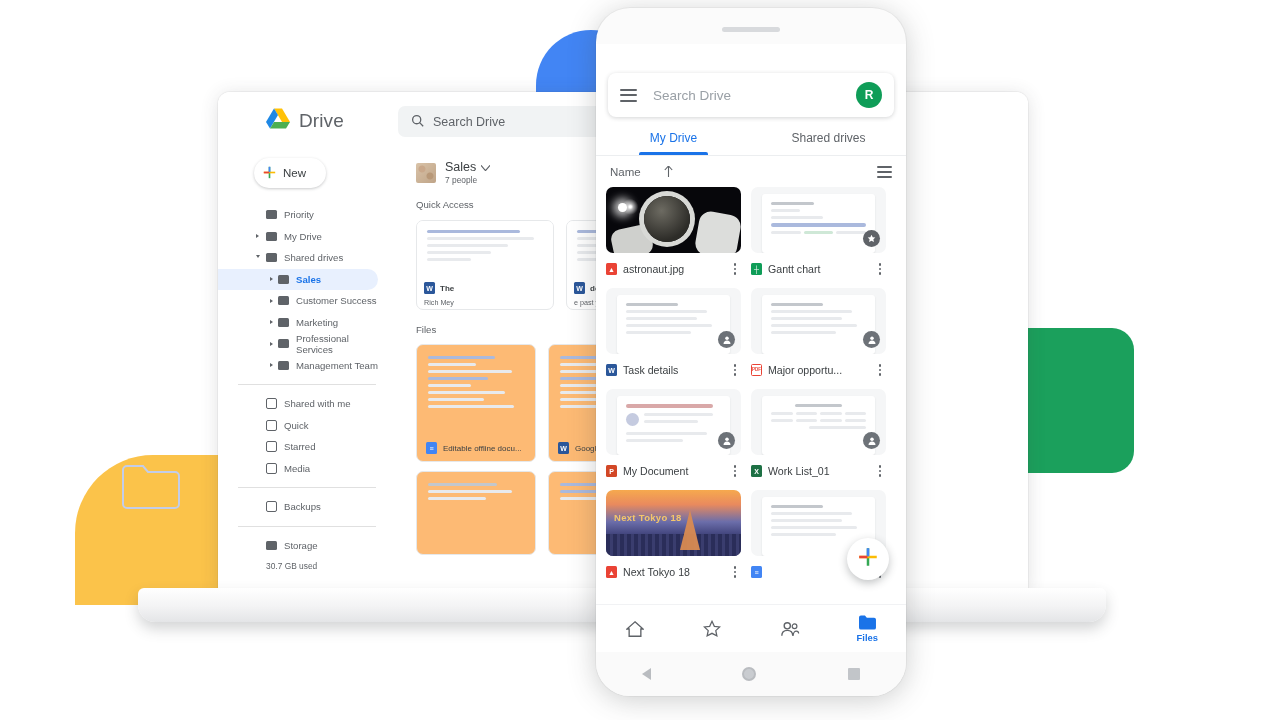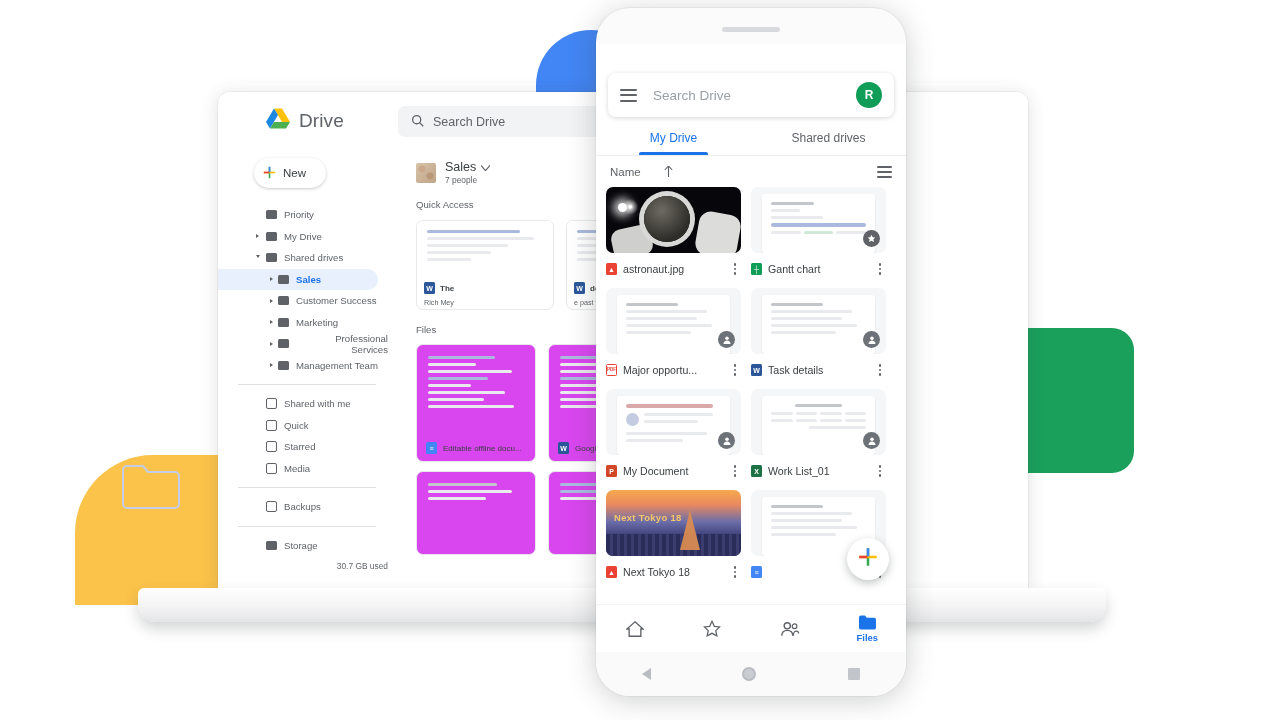--- a/index.html
+++ b/index.html
@@ -49,21 +49,21 @@
 
   
   .d-topbar { position:absolute; left:0; top:0; width:810px; height:56px; background:#fff; }
   .d-logo { position:absolute; left:48px; top:16px; display:flex; align-items:center; gap:9px; }
   .d-logo-title { font-size:19px; color:#5f6368; letter-spacing:.1px; }
   .d-search {
     position:absolute; left:180px; top:14px; width:430px; height:31px;
     background:#f1f3f4; border-radius:7px; display:flex; align-items:center; gap:9px;
     padding:0 13px; color:#5f6368; font-size:12.5px;
   }
-  .d-sidebar { position:absolute; left:0; top:56px; width:170px; height:444px; background:#fff;text-align:right; }
+  .d-sidebar { position:absolute; left:0; top:56px; width:170px; height:444px; background:#fff; }
   .d-new {
     margin:10px 0 0 36px; width:72px; height:30px; border-radius:17px;
     background:#fff; box-shadow:0 1px 3px rgba(60,64,67,.28);
     display:flex; align-items:center; gap:7px; padding-left:9px;
     font-size:11.5px; color:#3c4043;
   }
   .d-nav { margin-top:16px; }
   .d-item {
     height:21.5px; display:flex; align-items:center; gap:7px;
     padding-left:48px; font-size:9.6px; color:#5f6368; position:relative;
@@ -100,21 +100,21 @@
   .d-sect { font-size:9.6px; color:#5f6368; padding:14px 0 0 28px; }
 
   .d-qa-row { display:flex; gap:12px; padding:10px 0 0 28px; }
   .qa-card { width:138px; height:90px; border:1px solid #e6e8ea; border-radius:7px; overflow:hidden; background:#fff; flex:none; }
   .qa-thumb { height:56px; background:#fff; padding:9px 10px 0 10px; }
   .qa-foot { padding:5px 7px; }
   .qa-name { display:flex; align-items:center; gap:5px; font-size:8px; color:#3c4043; font-weight:bold; }
   .qa-meta { font-size:7.2px; color:#5f6368; margin-top:4px; }
 
   .d-file-row { display:flex; gap:12px; padding:9px 0 0 28px; }
-  .f-card { width:120px; height:118px; border:1px solid #e6e8ea; border-radius:7px; background:#d946ef; flex:none; padding:11px 11px 6px 11px; position:relative; }
+  .f-card { width:120px; height:118px; border:1px solid #e6e8ea; border-radius:7px; background:#fdba74; flex:none; padding:11px 11px 6px 11px; position:relative; }
   .f-card-foot { position:absolute; left:0; bottom:7px; width:100%; padding:0 9px; display:flex; align-items:center; gap:6px; font-size:8px; color:#3c4043; }
   .f-card.tall { height:84px; }
 
   .line { height:3px; border-radius:2px; background:#e8eaed; margin-bottom:4px; }
   .line.blue { background:#aab9dd; }
   .line.red { background:#d9a8a8; }
   .line.dark { background:#c3c7cc; }
 
   
   .ic { width:11px;height:12px;border-radius:1.5px;flex:none;display:flex;align-items:center;justify-content:center;
@@ -567,22 +567,22 @@
                 <div class="line" style="width:68%"></div>
               </div>
               <div class="g-badge">
                 <svg width="10" height="10" viewBox="0 0 20 20">
                   <circle cx="10" cy="6.5" r="3.5" fill="#fff"></circle>
                   <path d="M3 18 C3 13.5 6 11 10 11 C14 11 17 13.5 17 18 Z" fill="#fff"></path>
                 </svg>
               </div>
             </div>
             <div class="g-row">
-              <span class="ic pdf">PDF</span>
-              <span class="g-name">Major opportu...</span>
+              <span class="ic word">W</span>
+              <span class="g-name">Task details</span>
               <span class="kebab">
                 <s></s>
                 <s></s>
                 <s></s>
               </span>
             </div>
           </div>
           <div class="g-cell">
             <div class="g-thumb">
               <div class="g-doc">
@@ -593,22 +593,22 @@
                 <div class="line" style="width:68%"></div>
               </div>
               <div class="g-badge">
                 <svg width="10" height="10" viewBox="0 0 20 20">
                   <circle cx="10" cy="6.5" r="3.5" fill="#fff"></circle>
                   <path d="M3 18 C3 13.5 6 11 10 11 C14 11 17 13.5 17 18 Z" fill="#fff"></path>
                 </svg>
               </div>
             </div>
             <div class="g-row">
-              <span class="ic word">W</span>
-              <span class="g-name">Task details</span>
+              <span class="ic pdf">PDF</span>
+              <span class="g-name">Major opportu...</span>
               <span class="kebab">
                 <s></s>
                 <s></s>
                 <s></s>
               </span>
             </div>
           </div>
           <div class="g-cell">
             <div class="g-thumb">
               <div class="g-doc">

